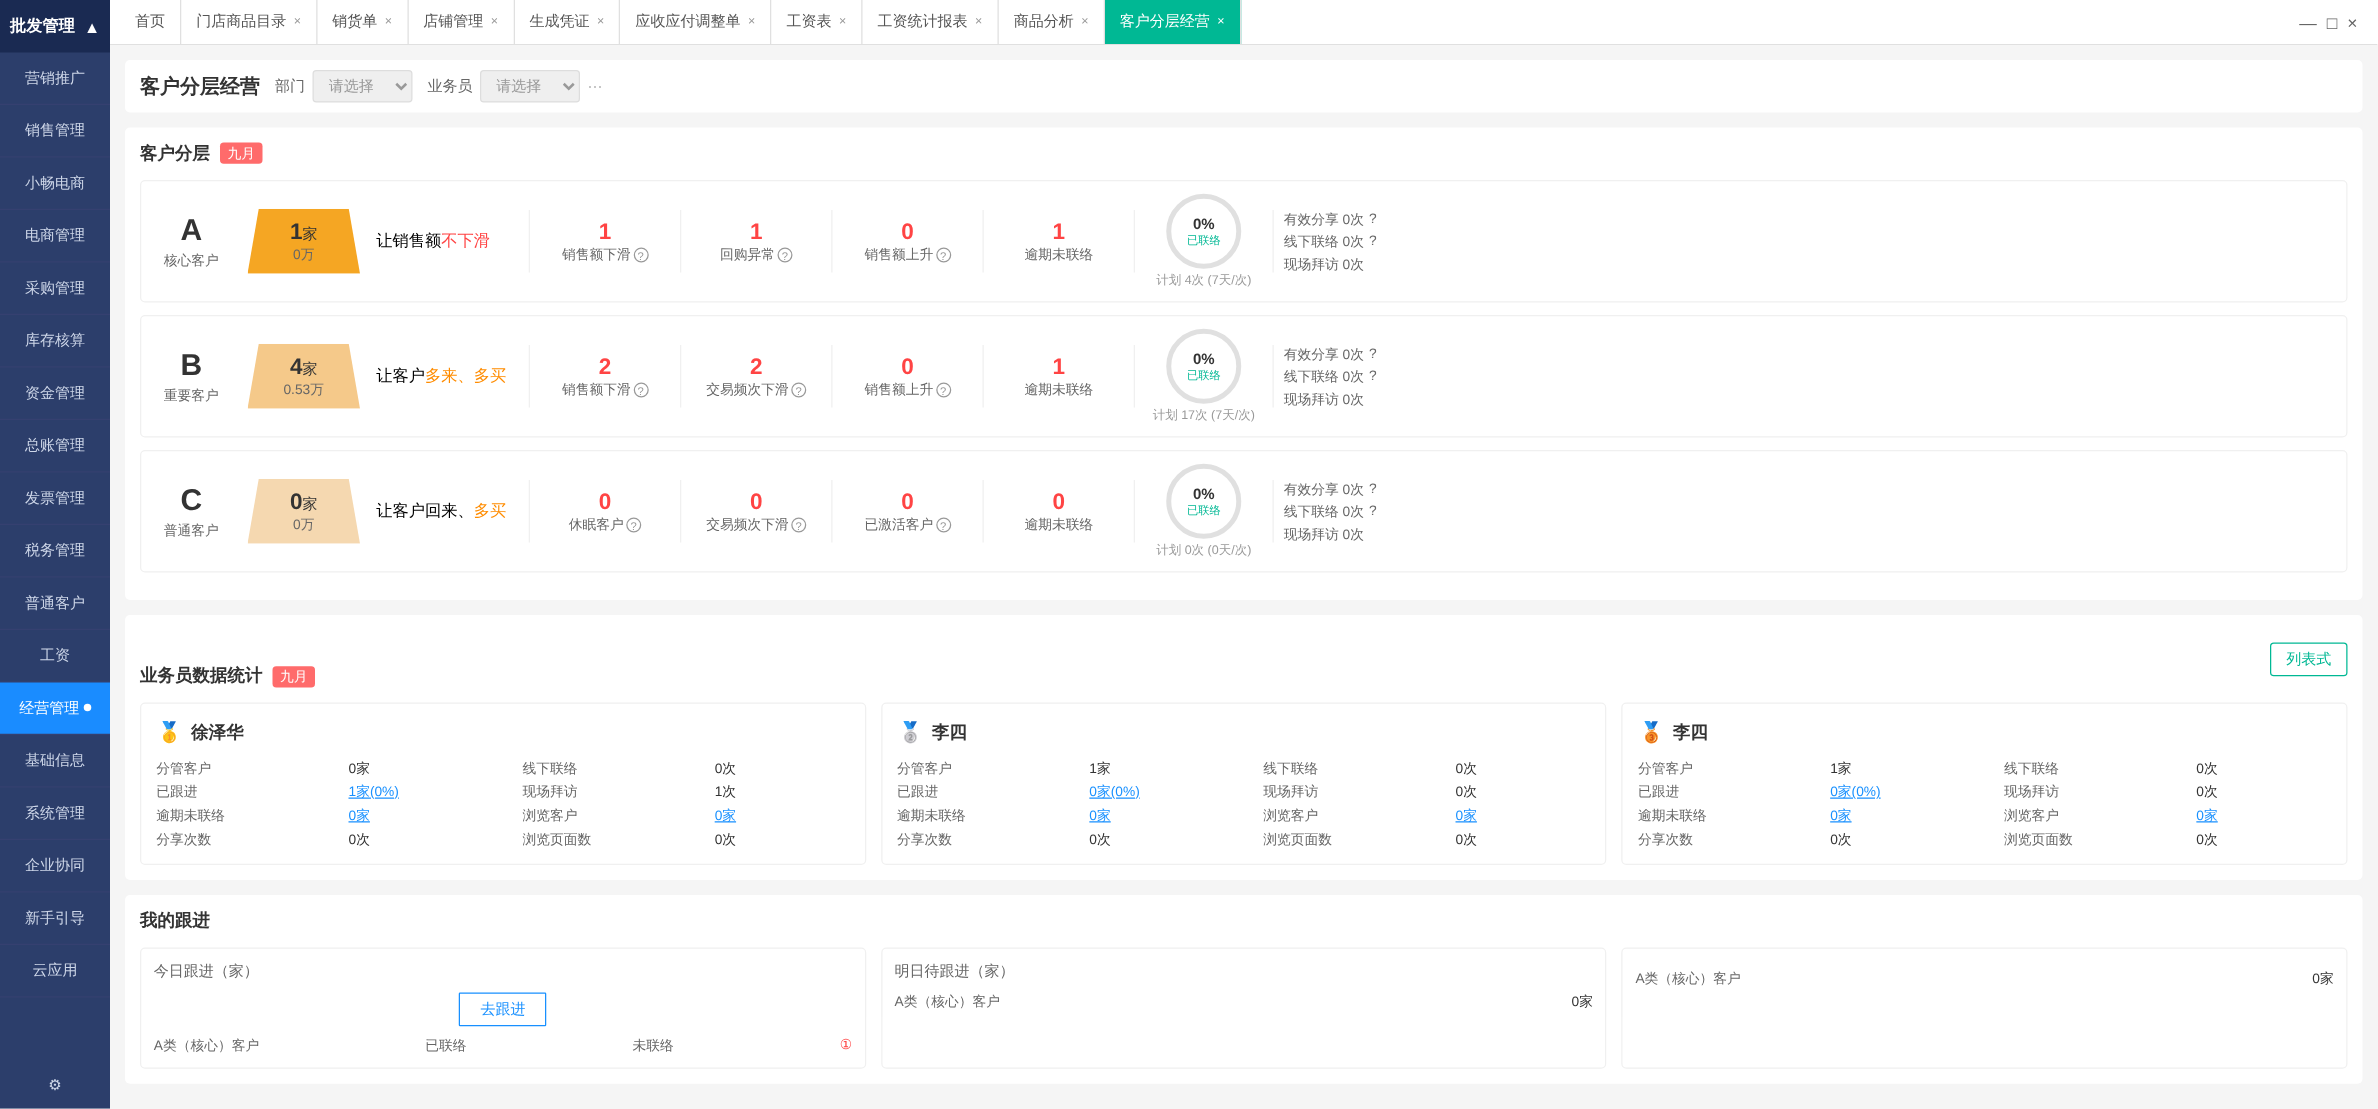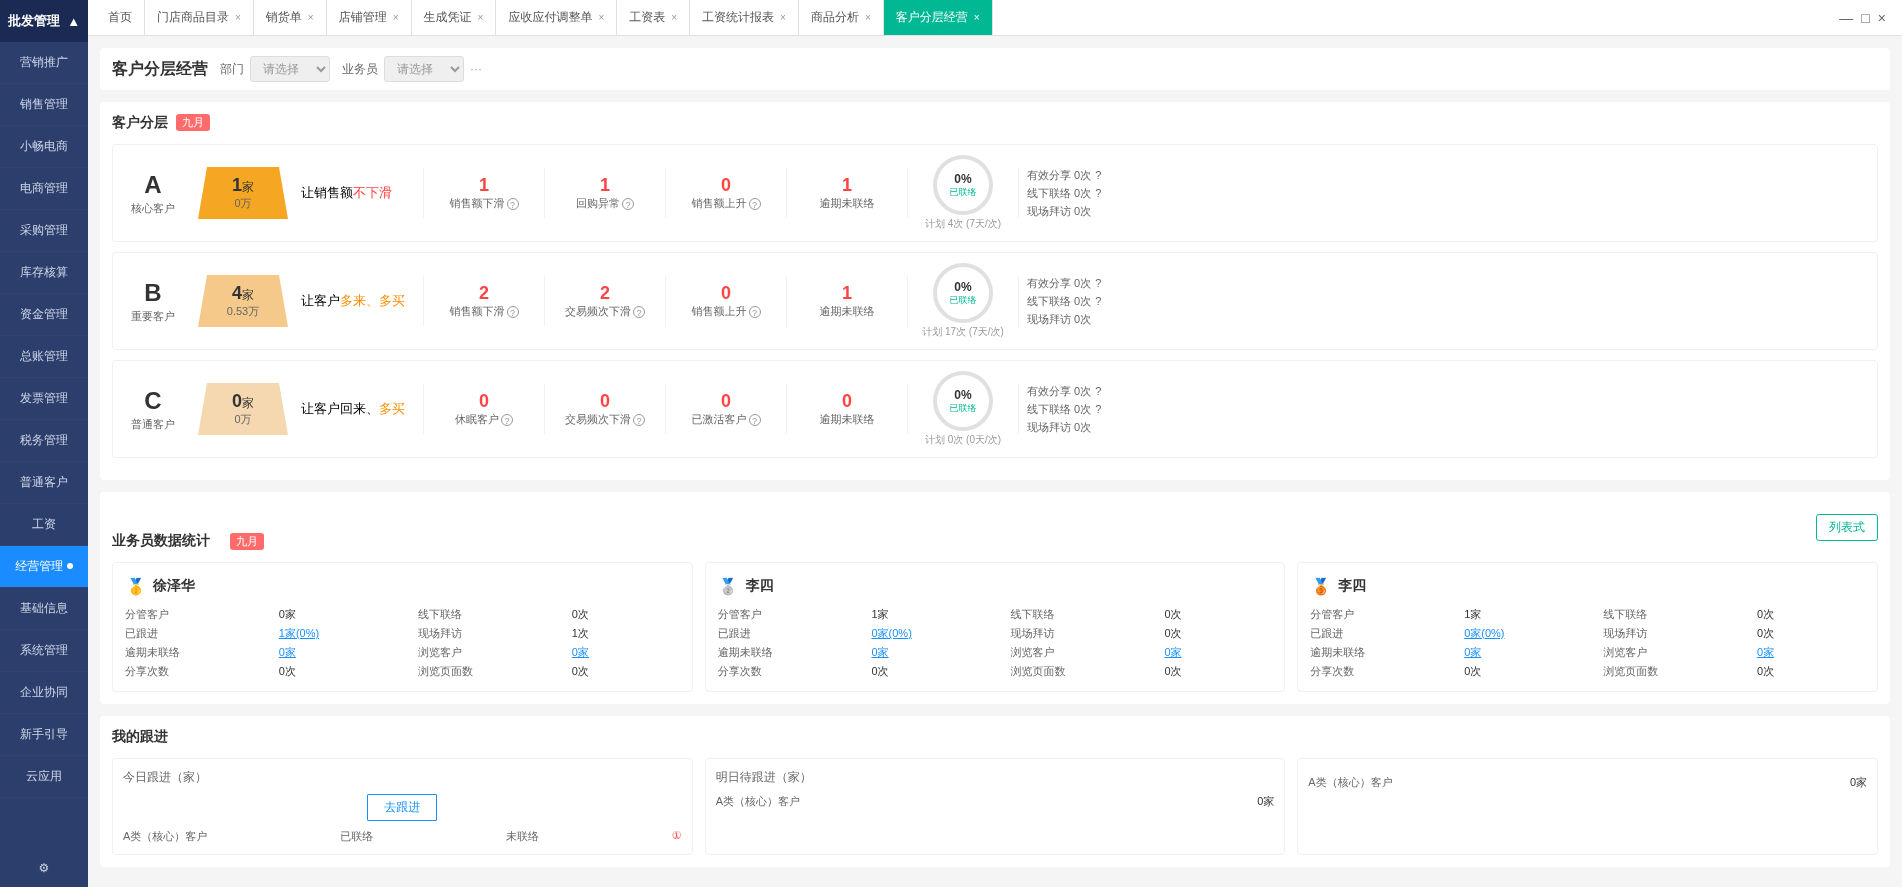--- a/index.html
+++ b/index.html
@@ -309,21 +309,21 @@
     
     .biz-header {
       display: flex;
       align-items: center;
       justify-content: space-between;
       margin-bottom: 12px;
     }
     .biz-title-group {
       display: flex;
       align-items: center;
-      gap: 20px;
+      gap: 8px;
       margin-top: 28px;
     }
     .list-btn {
       border: 1px solid #00b894;
       color: #00b894;
       background: #fff;
       padding: 4px 12px;
       border-radius: 3px;
       cursor: pointer;
       font-size: 12px;

